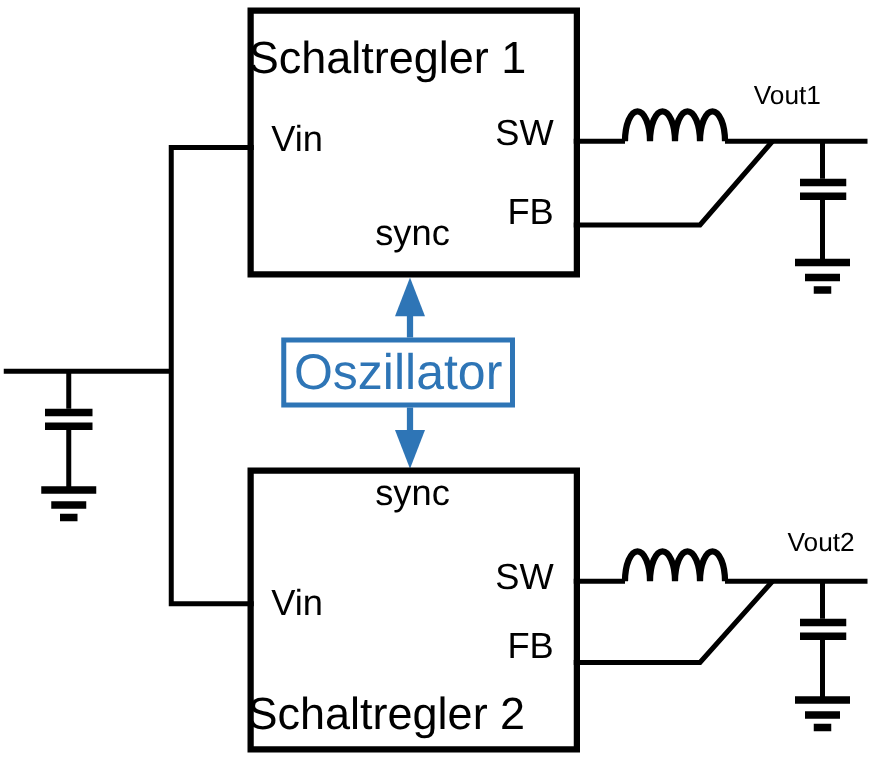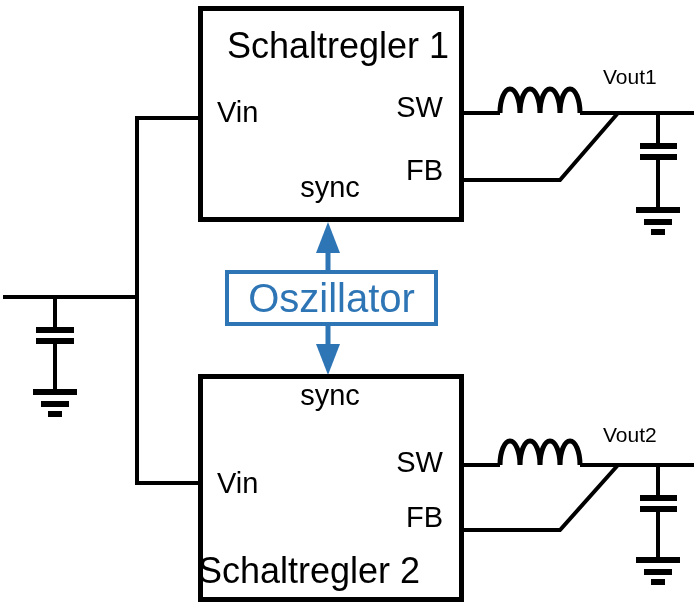--- a/index.html
+++ b/index.html
@@ -95,32 +95,32 @@
     <g>
       <path class="bluewire" d="M328,250 V350"></path>
       <polygon class="bluefill" points="328,222 316,253 340,253"></polygon>
       <polygon class="bluefill" points="328,375 316,344 340,344"></polygon>
     </g>
   </svg>
 
   <div class="box" style="left:198px; top:6px; width:266px; height:216px;"></div>
   <div class="box" style="left:198px; top:374px; width:266px; height:228px;"></div>
 
-  <div class="oscbox" style="left:225px; top:270px; width:213px; height:56px;">
+  <div class="oscbox" style="left:225px; top:270px; width:187px; height:56px;">
     <span class="t-osc">Oszillator</span>
   </div>
 
-  <div class="lbl t-title centered" style="left:198px; top:28px; width:224px;padding-left:28px;">Schaltregler 1</div>
+  <div class="lbl t-title centered" style="left:198px; top:28px; width:224px;">Schaltregler 1</div>
   <div class="lbl t-pin" style="left:217px; top:98px;">Vin</div>
   <div class="lbl t-pin" style="right:254px; top:93px;">SW</div>
   <div class="lbl t-pin" style="right:254px; top:156px;">FB</div>
   <div class="lbl t-pin centered" style="left:230px; top:173px; width:200px;">sync</div>
 
   <div class="lbl t-pin centered" style="left:230px; top:381px; width:200px;">sync</div>
   <div class="lbl t-pin" style="right:254px; top:448px;">SW</div>
   <div class="lbl t-pin" style="left:217px; top:469px;">Vin</div>
   <div class="lbl t-pin" style="right:254px; top:503px;">FB</div>
   <div class="lbl t-title centered" style="left:198px; top:553px; width:222px;">Schaltregler 2</div>
 
   <div class="lbl t-out" style="left:603px; top:66px;">Vout1</div>
-  <div class="lbl t-out" style="left:603px; top:424px;">Vout2</div>
+  <div class="lbl t-out" style="left:630px; top:424px;">Vout2</div>
 
 </div>
 
 </body></html>

